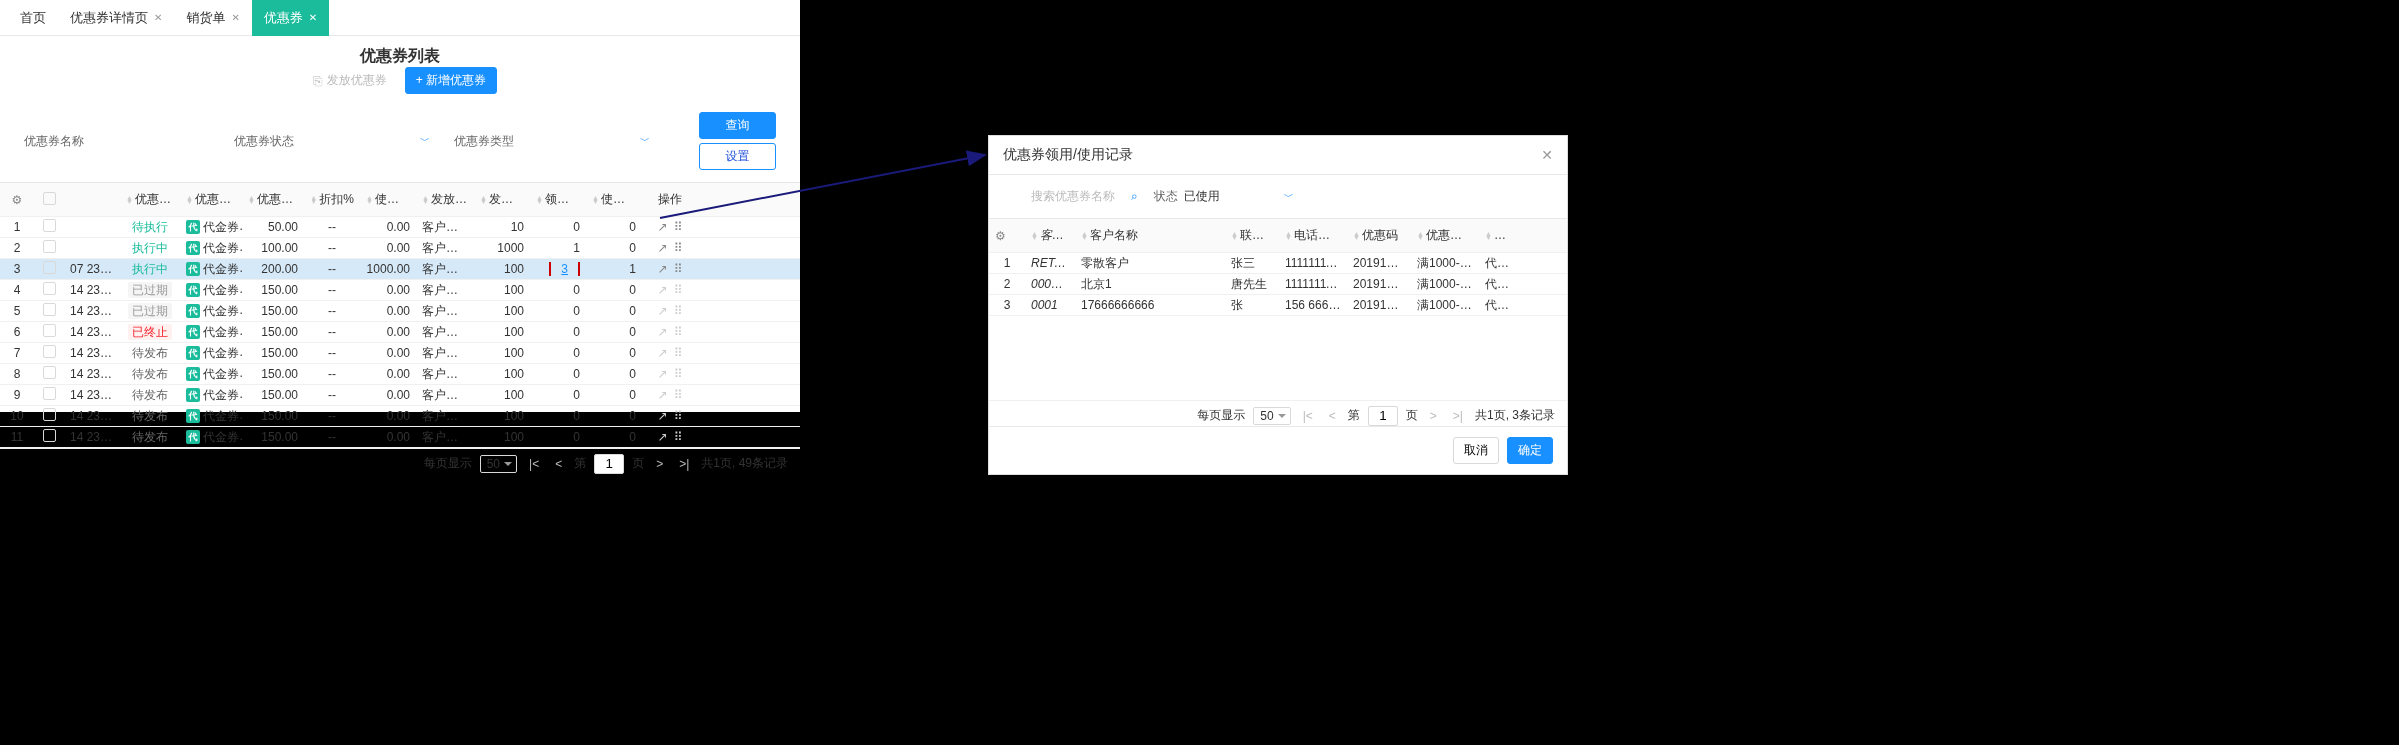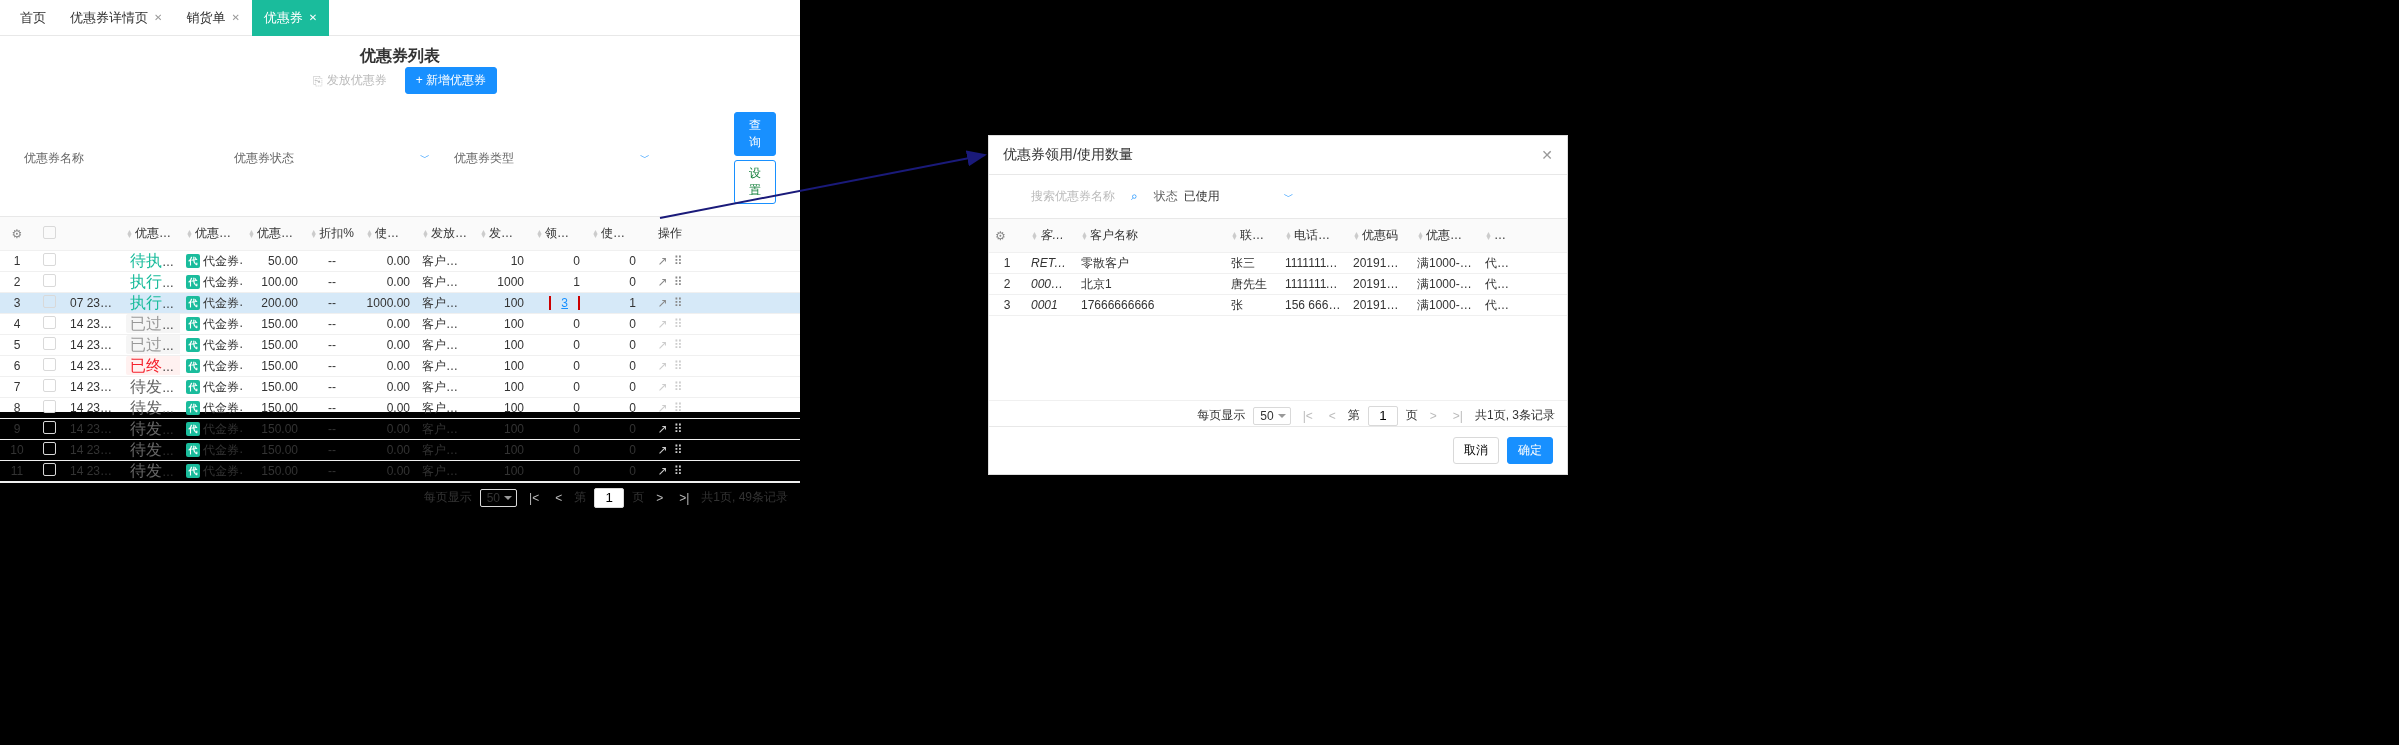--- a/index.html
+++ b/index.html
@@ -15,30 +15,30 @@
 .tab-close { font-size: 10px; color: #999; }
 .tab.active .tab-close { color: #fff; }
 
 
 .header-row { display: flex; justify-content: space-between; align-items: center; padding: 10px 16px; flex-direction: column; }
 .page-title { font-size: 16px; font-weight: 600; }
 .header-actions { display: flex; gap: 8px; }
 .btn { padding: 4px 10px; border-radius: 3px; border: 1px solid #d9d9d9; background: #fff; cursor: pointer; font-size: 12px; }
 .btn-primary { background: #1890ff; color: #fff; border-color: #1890ff; }
 .btn-ghost { color: #bbb; border: none; background: transparent; display: flex; align-items: center; gap: 4px; }
-.btn-link { color: #15803d; border-color: #1890ff; background: #fff; }
+.btn-link { color: #1d4ed8; border-color: #1890ff; background: #fff; }
 
 
 .filters { display: flex; gap: 24px; padding: 8px 24px 12px; align-items: center; }
 .filter { display: flex; align-items: center; gap: 6px; }
 .filter label { color: #666; white-space: nowrap; }
 .filter-input { border: none; border-bottom: 1px solid transparent; padding: 3px 4px; width: 120px; }
 .filter-select { border: none; width: 130px; display: flex; justify-content: space-between; align-items: center; color: #bbb; padding: 3px 0; }
 .filter-actions { margin-left: auto; display: flex; flex-direction: column; gap: 4px; }
-.filter-actions .btn { width: 42px; text-align: center; }
+.filter-actions .btn { width: 77px; text-align: center; }
 
 
 .table { border-top: 1px solid #e8e8e8; }
 .thead, .trow { display: flex; align-items: center; border-bottom: 1px solid #f0f0f0; }
 .thead { background: #fafafa; height: 34px; font-weight: 500; color: #333; }
 .trow { height: 21px; }
 .trow.highlight { background: #d6e9f8; }
 .cell { padding: 0 6px; overflow: hidden; text-overflow: ellipsis; white-space: nowrap; text-align: center; flex-shrink: 0; }
 .cell.l { text-align: left; }
 .cell.r { text-align: right; }
@@ -61,21 +61,21 @@
 
 .r-gear { width: 36px; }
 .r-code { width: 50px; font-style: italic; }
 .r-name { width: 150px; }
 .r-contact { width: 54px; }
 .r-phone { width: 68px; }
 .r-ccode { width: 64px; }
 .r-subject { width: 68px; }
 .r-ctype { width: 44px; }
 
-.status-tag { padding: 1px 4px; border-radius: 2px; font-size: 16px; }
+.status-tag { padding: 1px 4px; border-radius: 2px; font-size: 12px; }
 .st-pending { color: #1abc9c; }
 .st-running { color: #1abc9c; }
 .st-expired { color: #999; background: #f5f5f5; }
 .st-terminated { color: #f5222d; background: #fff1f0; }
 .st-unpub { color: #666; }
 
 .type-badge { display: inline-flex; align-items: center; gap: 3px; }
 .badge-ico { width: 14px; height: 14px; background: #1abc9c; border-radius: 2px; display: inline-flex; align-items: center; justify-content: center; color: #fff; font-size: 9px; font-weight: bold; }
 
 .ops-icons { display: flex; gap: 6px; justify-content: center; color: #888; }
@@ -449,21 +449,21 @@
     <input class="page-input" value="1" style="">
     <span>页</span>
     <span class="page-btn">&gt;</span>
     <span class="page-btn">&gt;|</span>
     <span>共1页, 49条记录</span>
   </div>
 </div>
 
 <div class="panel panel-right">
   <div class="modal-header">
-    <div class="modal-title">优惠券领用/使用数量</div>
+    <div class="modal-title">优惠券领用/使用记录</div>
     <div class="modal-close">✕</div>
   </div>
 
   <div class="modal-filters">
     <div class="search-box">
       <input placeholder="搜索优惠券名称" style="">
       <span class="search-ico">⌕</span>
     </div>
     <div class="filter">
       <label>状态</label>

